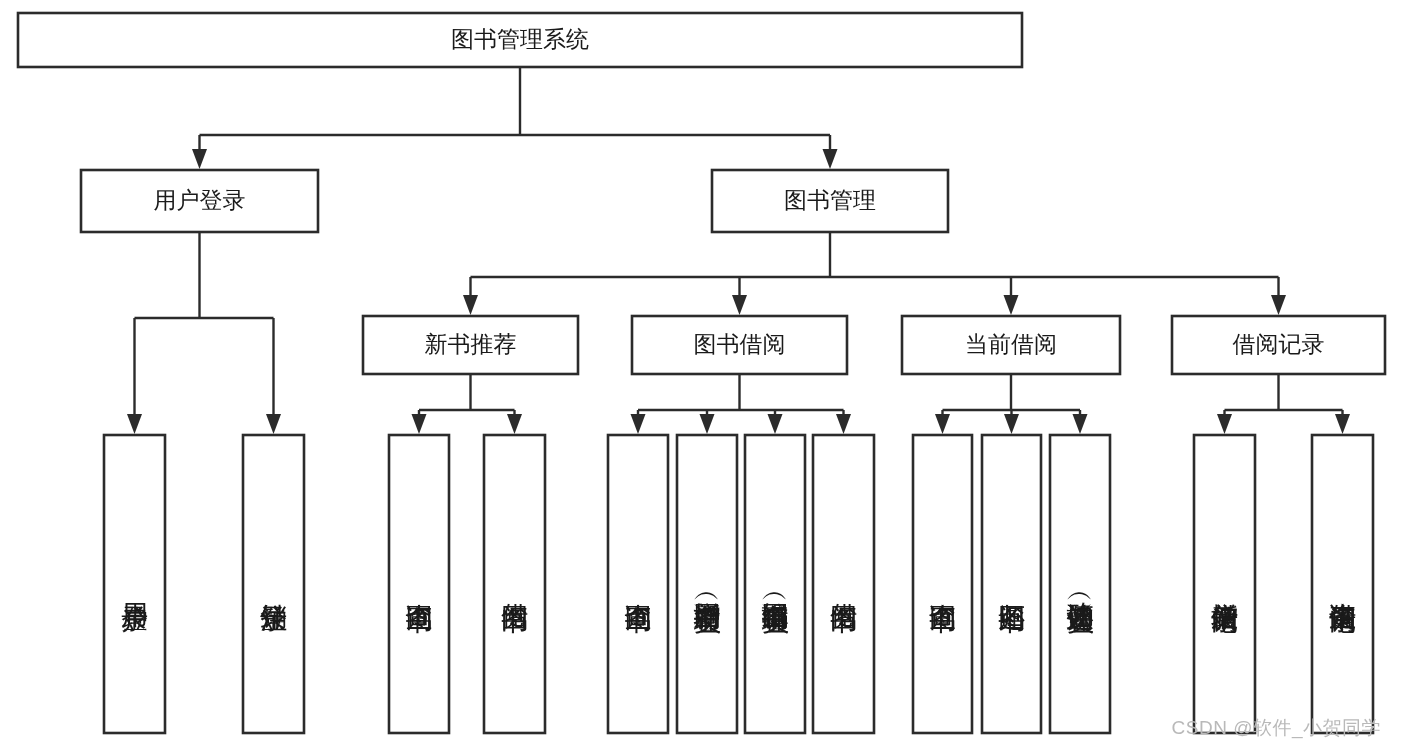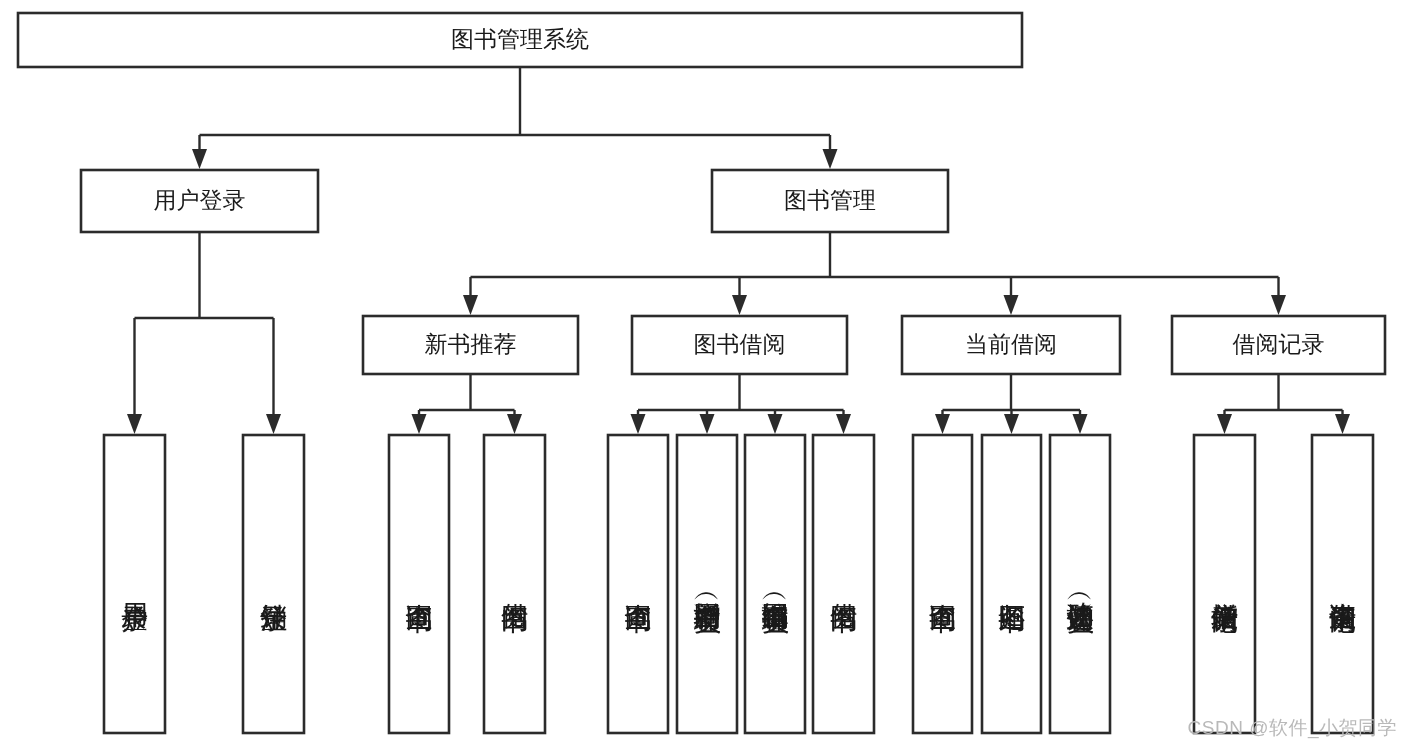--- a/index.html
+++ b/index.html
@@ -61,21 +61,21 @@
     font-family: "Liberation Sans", "DejaVu Sans", sans-serif;
     font-size: 27px;
     line-height: 1.06;
     letter-spacing: 1px;
     color: #1a1a1a;
     white-space: nowrap;
     text-align: center;
   }
   .watermark {
     position: absolute;
-    right: 8px;
+    right: 24px;
     bottom: 6px;
     font-family: "Liberation Sans", "DejaVu Sans", sans-serif;
     font-size: 19px;
     color: #b9b9b9;
     letter-spacing: 0.5px;
     user-select: none;
   }
 </style>
 </head>
 <body>

